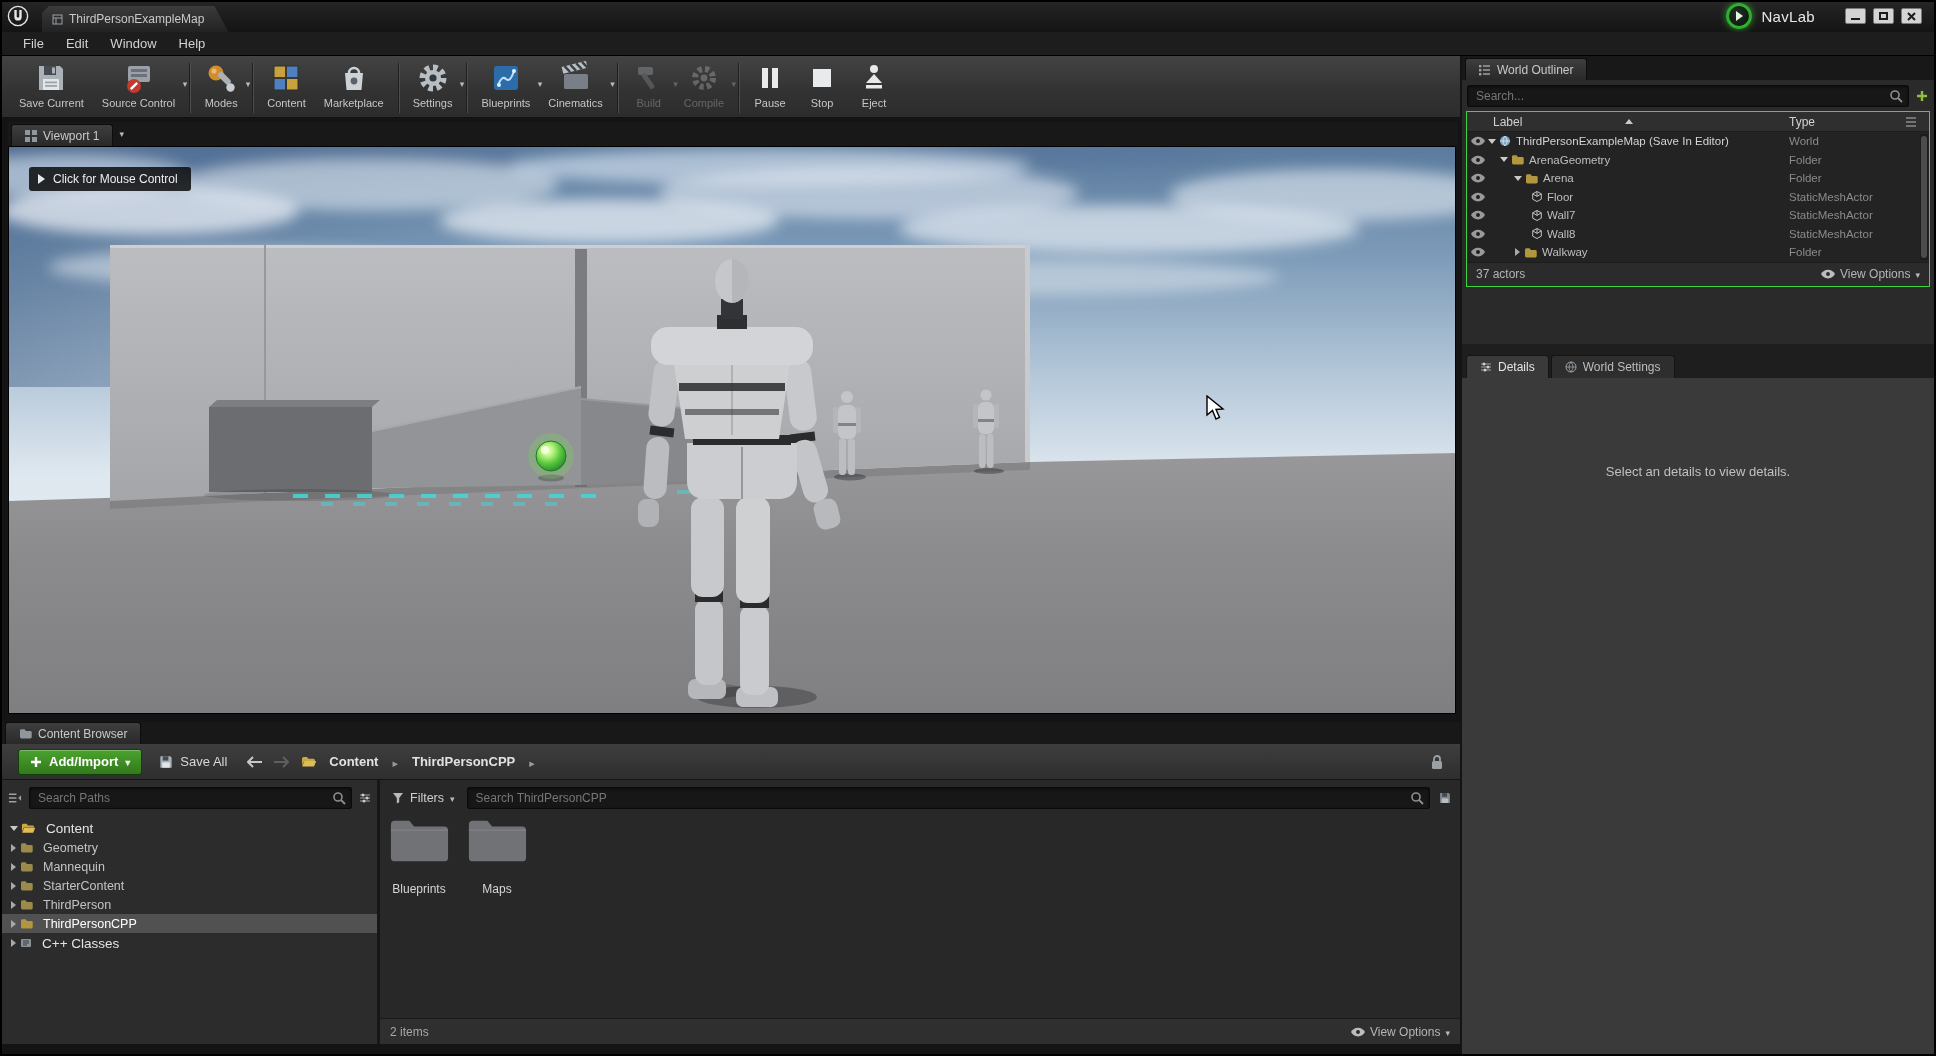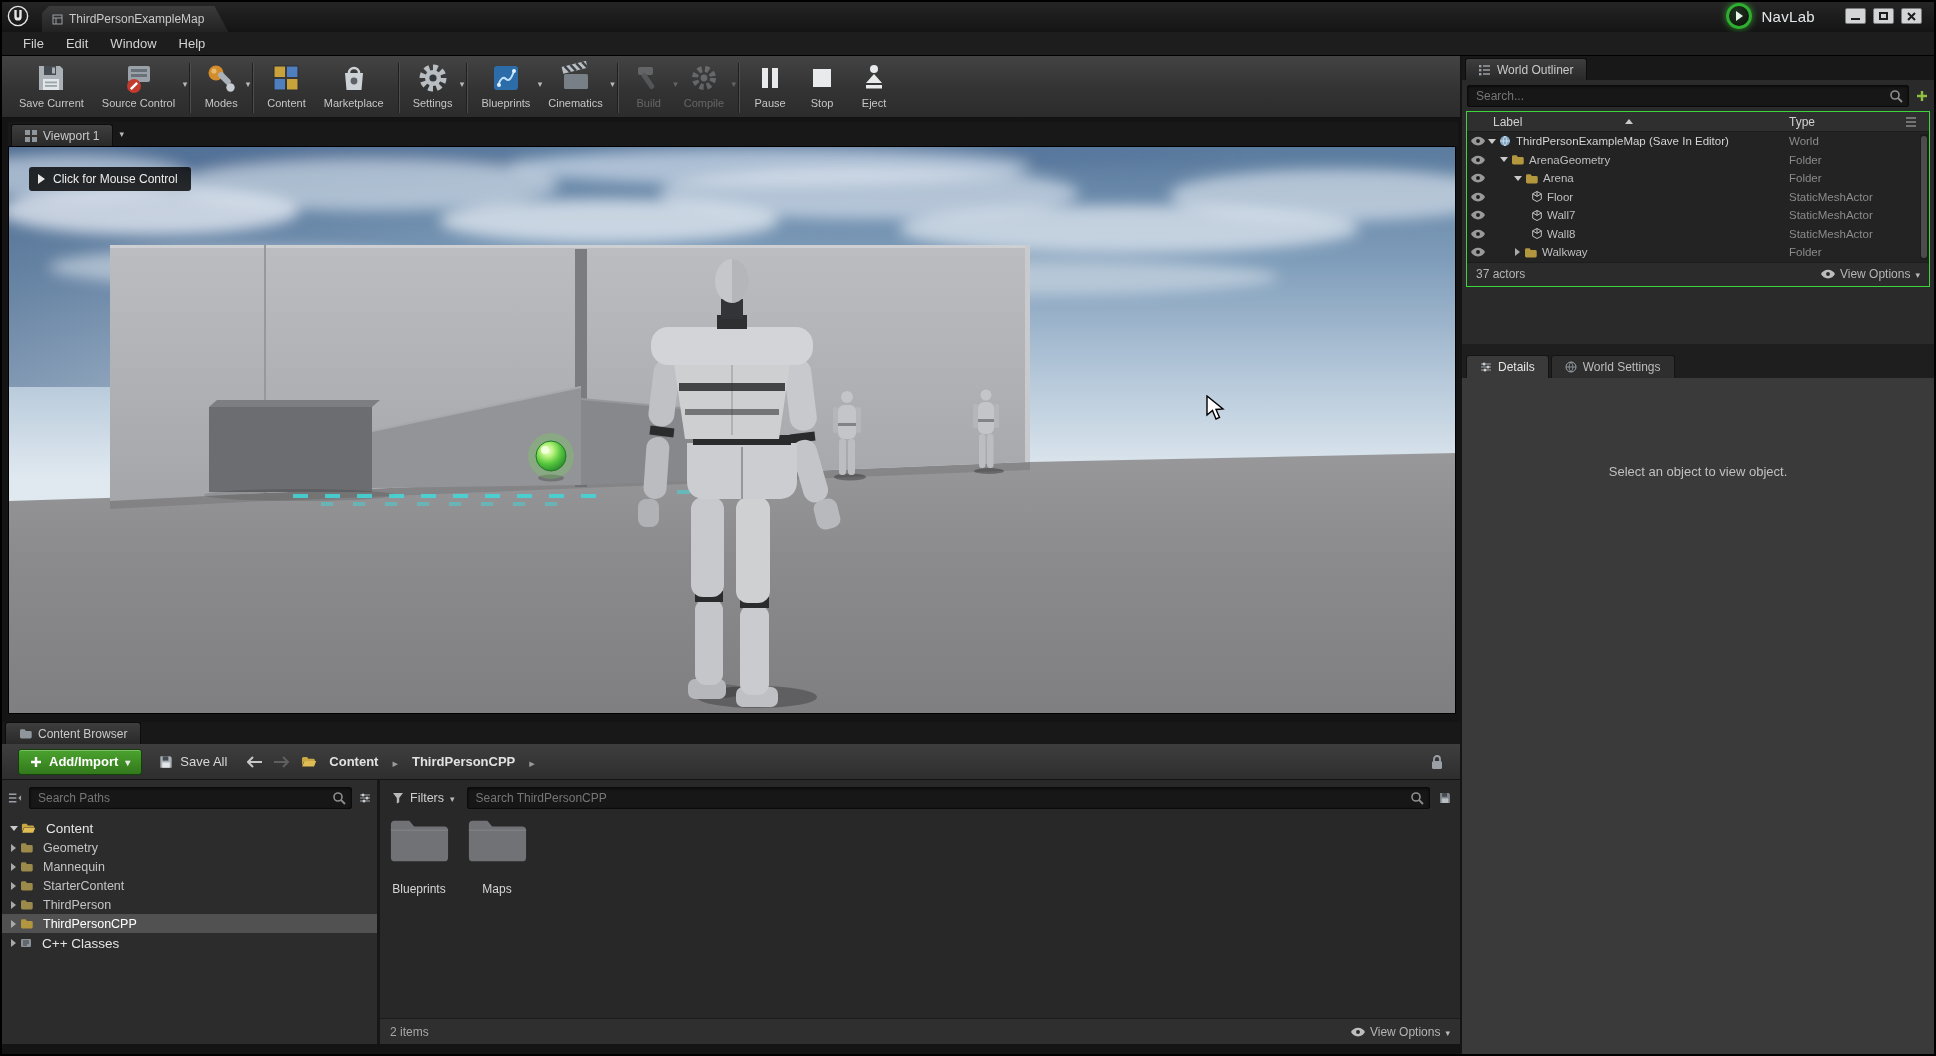--- a/index.html
+++ b/index.html
@@ -699,21 +699,21 @@
       </div>
       <div class="dt-tab">
         <svg width="12" height="12" viewBox="0 0 12 12">
             <circle cx="6" cy="6" r="5" fill="none" stroke="#9aa4ab"></circle>
             <path d="M1 6h10M6 1a8 8 0 0 1 0 10M6 1a8 8 0 0 0 0 10" stroke="#9aa4ab" stroke-width=".8" fill="none"></path>
           </svg>
         <span>World Settings</span>
       </div>
     </div>
     <div class="details-body">
-      <div class="details-hint">Select an object to view object.</div>
+      <div class="details-hint">Select an details to view details.</div>
     </div>
   </div>
 
   <div class="cb-tabbar">
     <div class="doc-tab">
       <svg width="13" height="11" viewBox="0 0 14 12">
           <path d="M1 3q0-1.6 1.6-1.6h3.4l1.4 1.8h4.8q1.6 0 1.6 1.6v5q0 1.6-1.6 1.6H2.6Q1 11.4 1 9.8Z" fill="#8f969c"></path>
         </svg>
       <span>Content Browser</span>
     </div>

